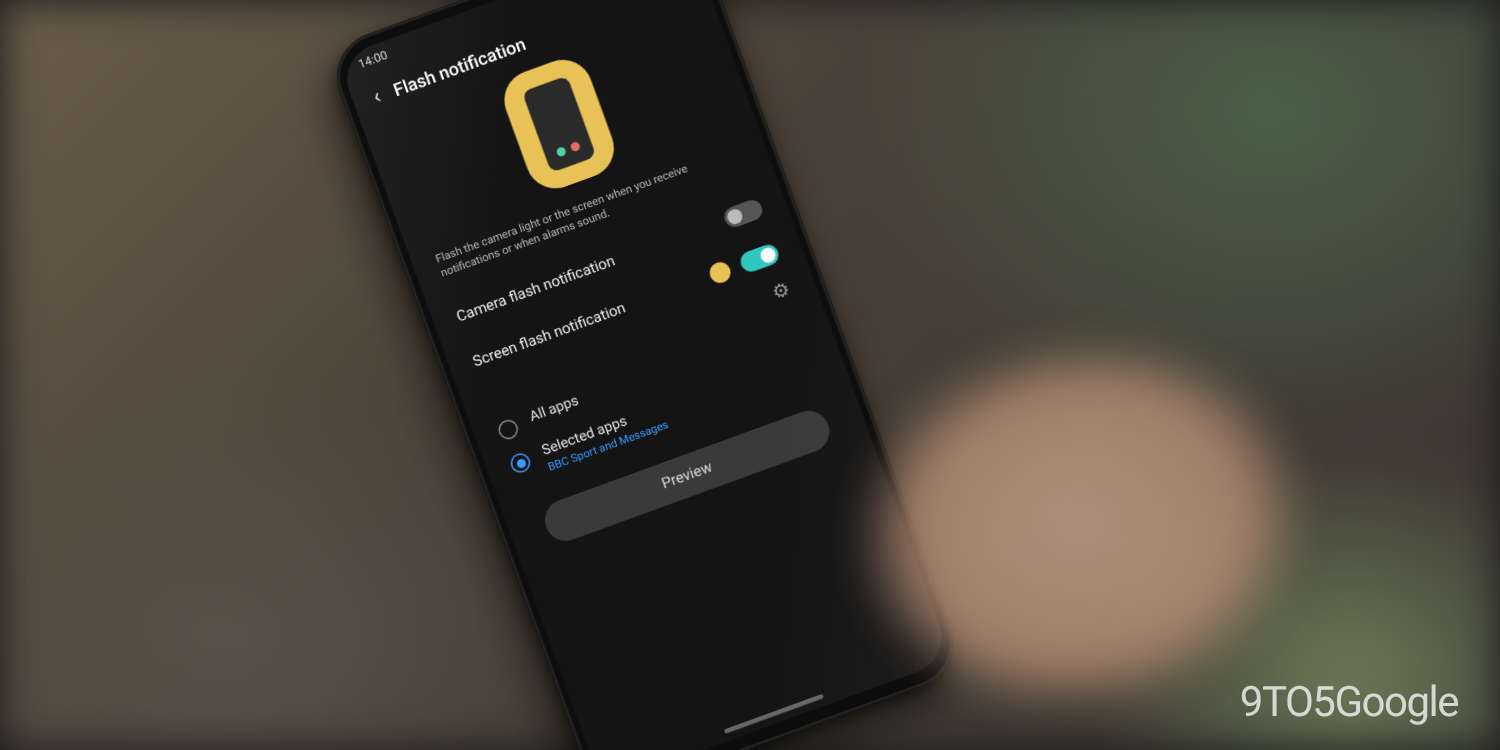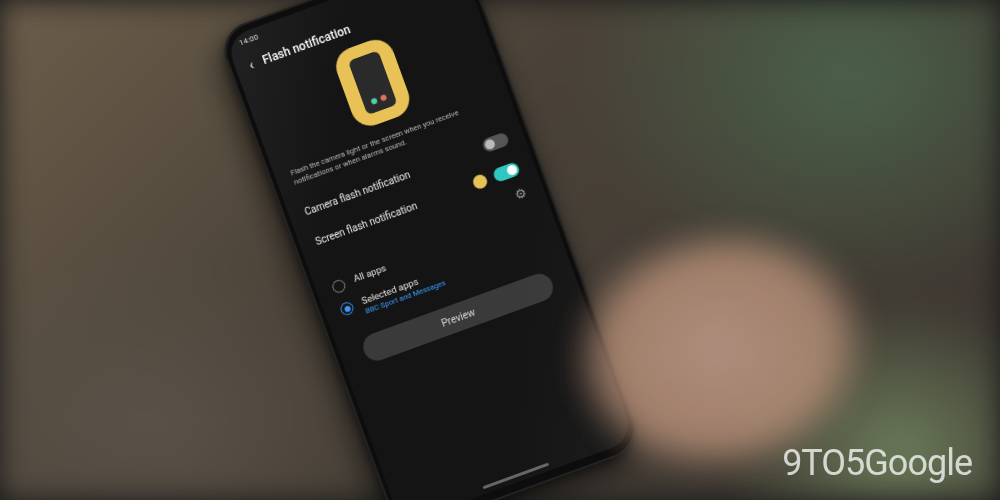--- a/index.html
+++ b/index.html
@@ -204,21 +204,21 @@
     filter: blur(12px);
     opacity: 0.8;
     transform: rotate(-10deg);
     z-index: 2;
     pointer-events: none;
   }
   .watermark {
     position: absolute;
     right: 28px;
     bottom: 16px;
-    font-size: 36px;
+    font-size: 28px;
     font-weight: 300;
     color: rgba(255,255,255,0.75);
     letter-spacing: -1px;
     z-index: 5;
     font-family: "Segoe UI", Roboto, sans-serif;
   }
   .watermark .t { font-weight: 400; }
 </style>
 </head>
 <body>

